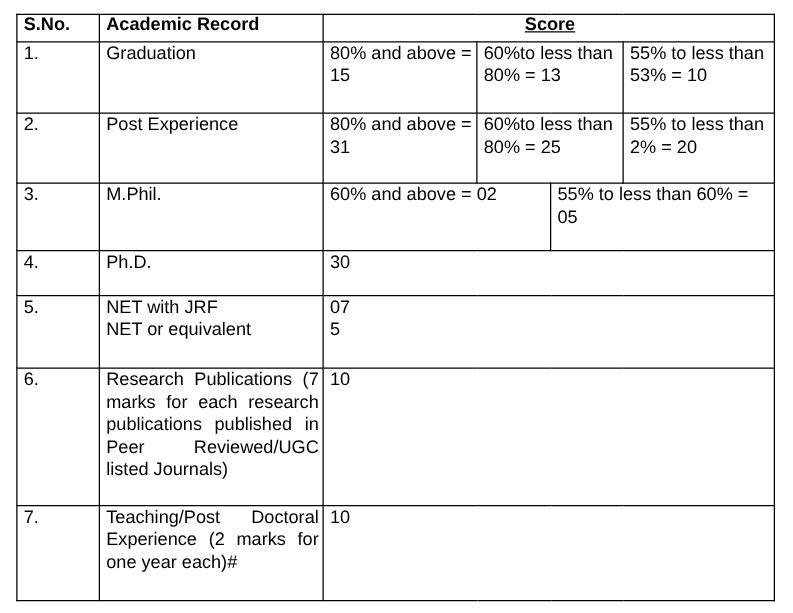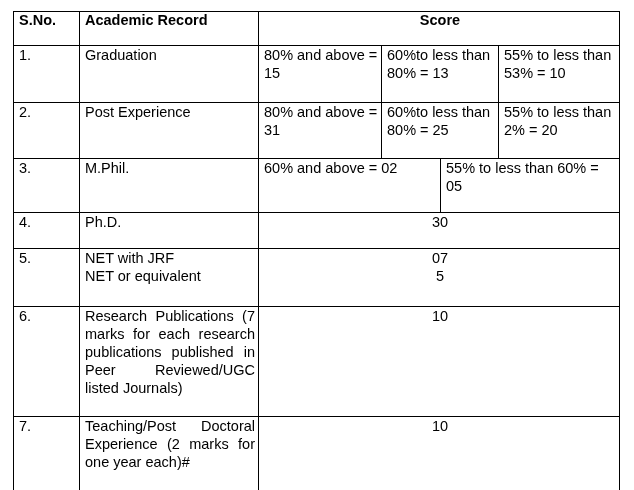--- a/index.html
+++ b/index.html
@@ -1,22 +1,22 @@
 <!DOCTYPE html>
 <html><head>
 <meta charset="utf-8">
 <style>
   html, body { margin:0; padding:0; background:#ffffff; }
   body { width:634px; height:490px; position:relative; overflow:hidden;
          font-family:"Liberation Sans", sans-serif; color:#000; font-size:14.5px; line-height:18px; }
   table { position:absolute; left:13px; top:11px; border-collapse:collapse; table-layout:fixed; width:606px; }
-  td, th { border:1.5px solid #000; vertical-align:top; padding:0 3px 16px 5px; }
+  td, th { border:1.5px solid #000; vertical-align:top; padding:0 3px 4px 5px; }
   th { font-weight:bold; text-align:left; height:17px; line-height:17px; }
-  th.score { text-align:center; }
-  .center { text-align:center; }
+  th.score { text-align:center;text-decoration:underline; }
+  .center { }
   .just { text-align:justify; text-align-last:left; }
   .line { display:block; }
 </style>
 </head>
 <body>
 
 <table>
   <colgroup>
     <col style="width:66px">
     <col style="width:179px">

